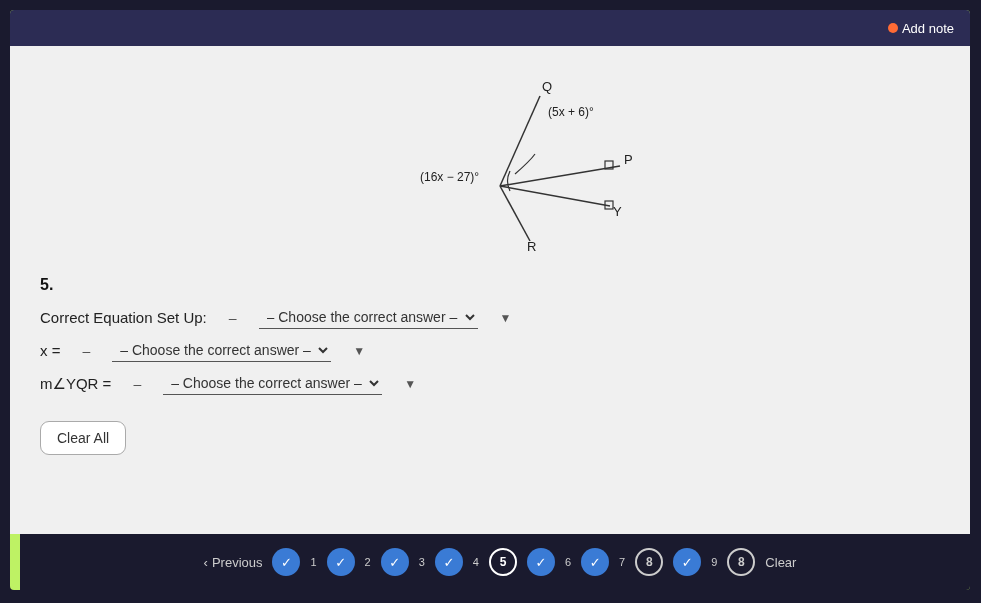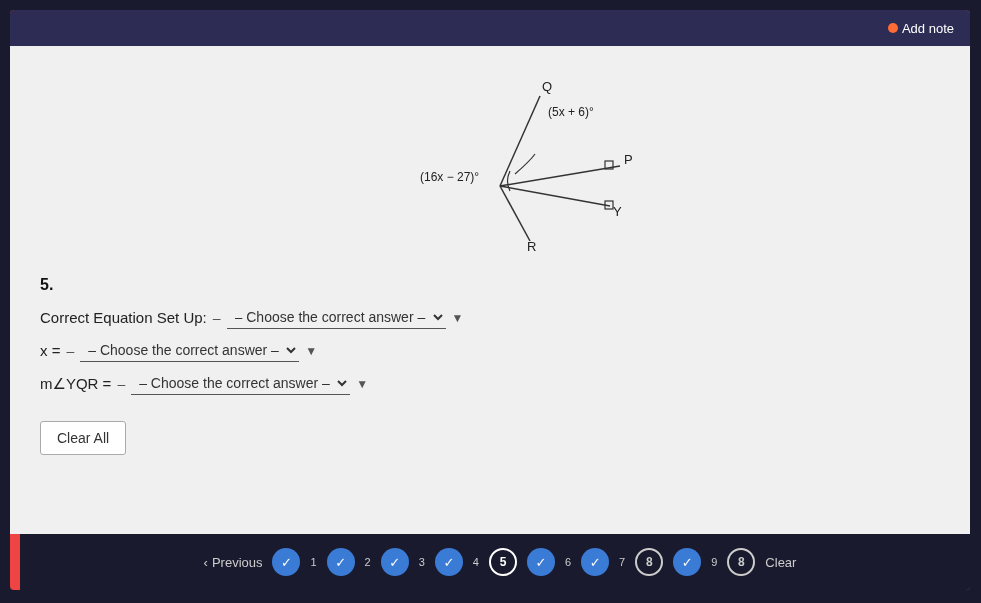--- a/index.html
+++ b/index.html
@@ -6,21 +6,21 @@
     body {
       font-family: Arial, sans-serif;
       background: #1a1a2e;
       width: 981px;
       height: 603px;
       overflow: hidden;
       position: relative;
     }
 
     .main-content {
-      background: #ef4444;
+      background: #bef264;
       margin: 0;
       width: 960px;
       height: 580px;
       position: absolute;
       top: 10px;
       left: 10px;
       border-radius: 4px;
       overflow: hidden;
     }
 
@@ -81,21 +81,21 @@
       color: #111;
       margin-bottom: 12px;
     }
 
     .equation-row {
       font-size: 15px;
       color: #222;
       margin-bottom: 10px;
       display: flex;
       align-items: center;
-      gap: 6px;
+      gap: 22px;
     }
 
     .equation-label {
       font-weight: normal;
       color: #222;
       font-size: 15px;
     }
 
     .dropdown-select {
       background: transparent;
@@ -113,21 +113,21 @@
       font-size: 12px;
       color: #555;
     }
 
     .clear-all-btn {
       background: #fff;
       border: 1px solid #aaa;
       padding: 8px 16px;
       font-size: 14px;
       cursor: pointer;
-      border-radius: 3px;
+      border-radius: 9px;
       margin-top: 16px;
       color: #333;
     }
 
     .bottom-nav {
       background: #1a1a2e;
       height: 56px;
       display: flex;
       align-items: center;
       justify-content: center;

